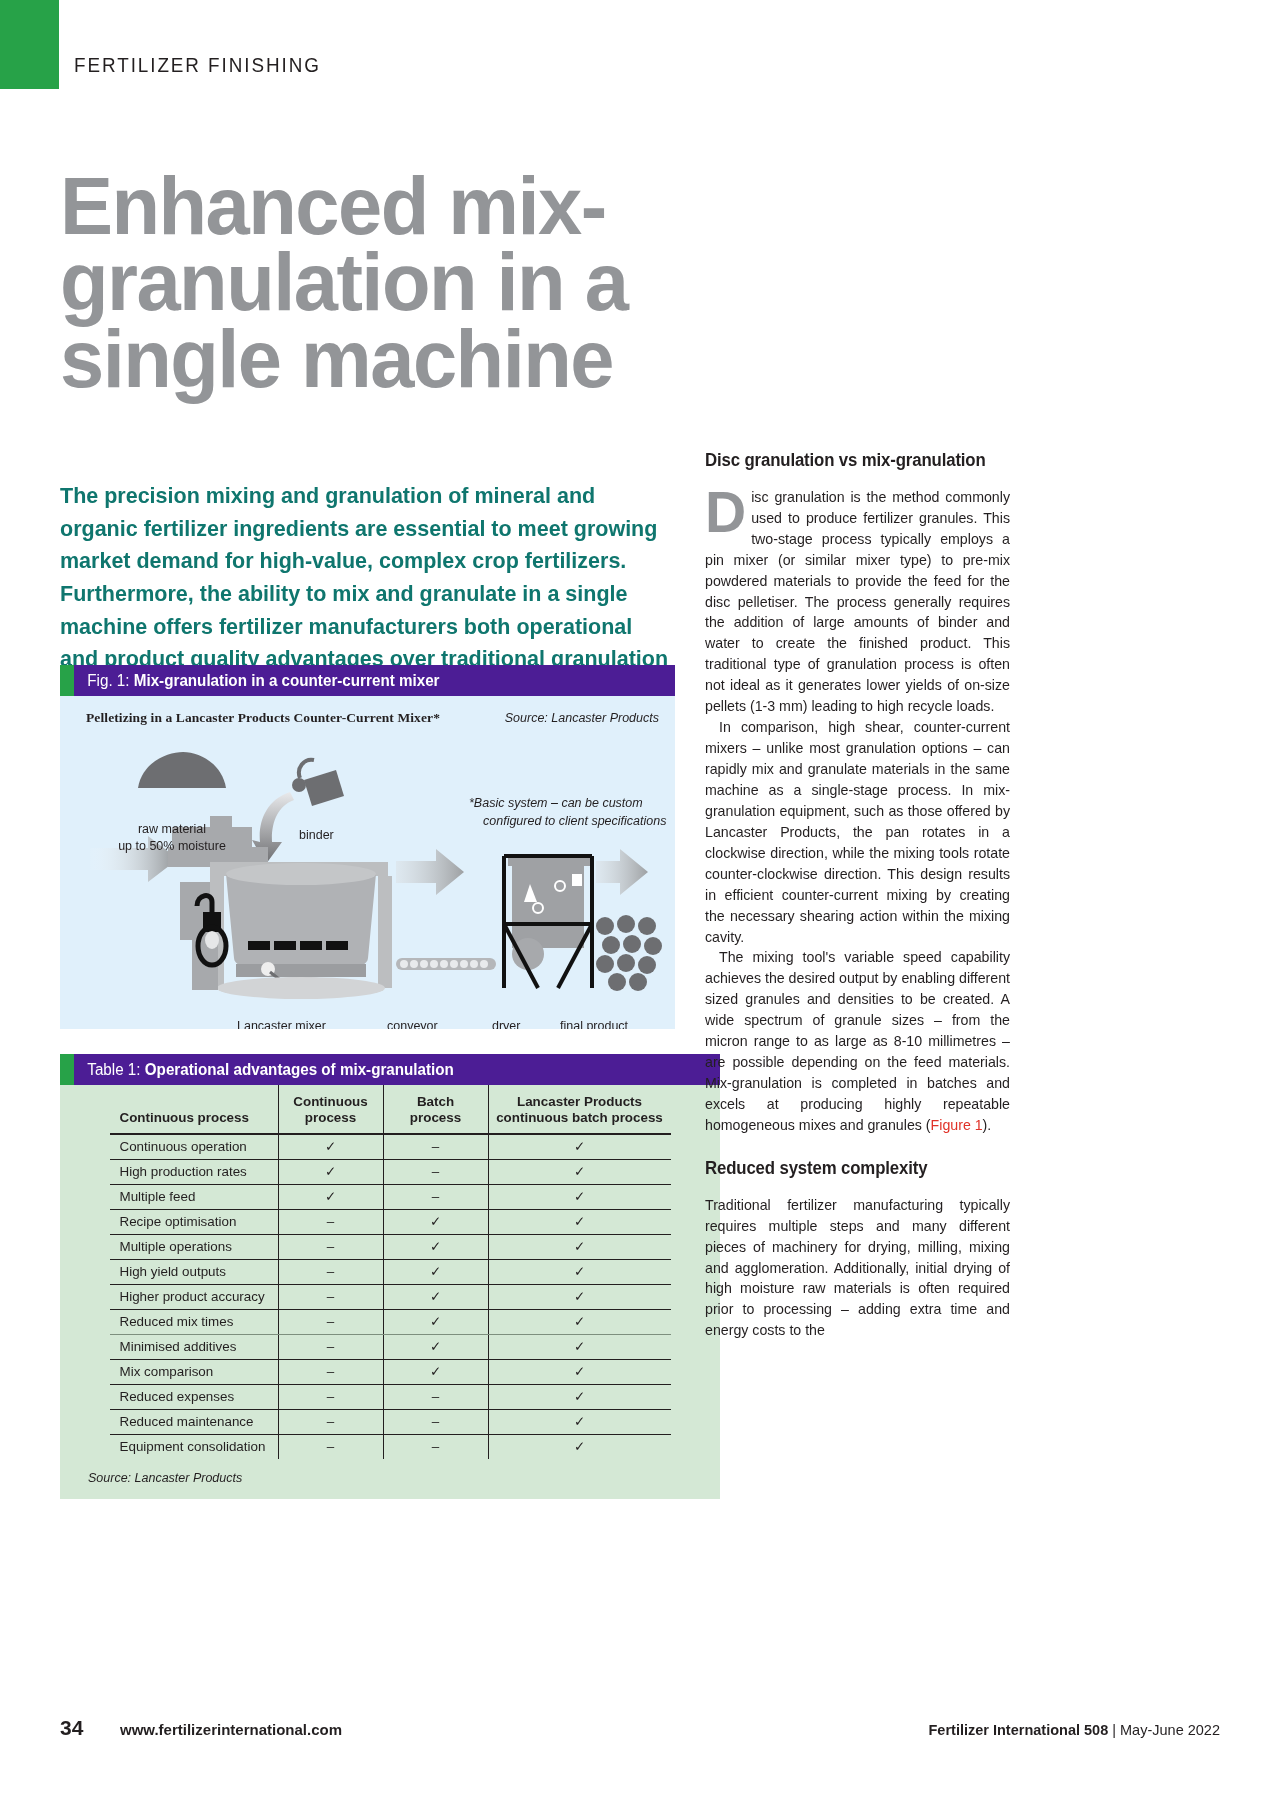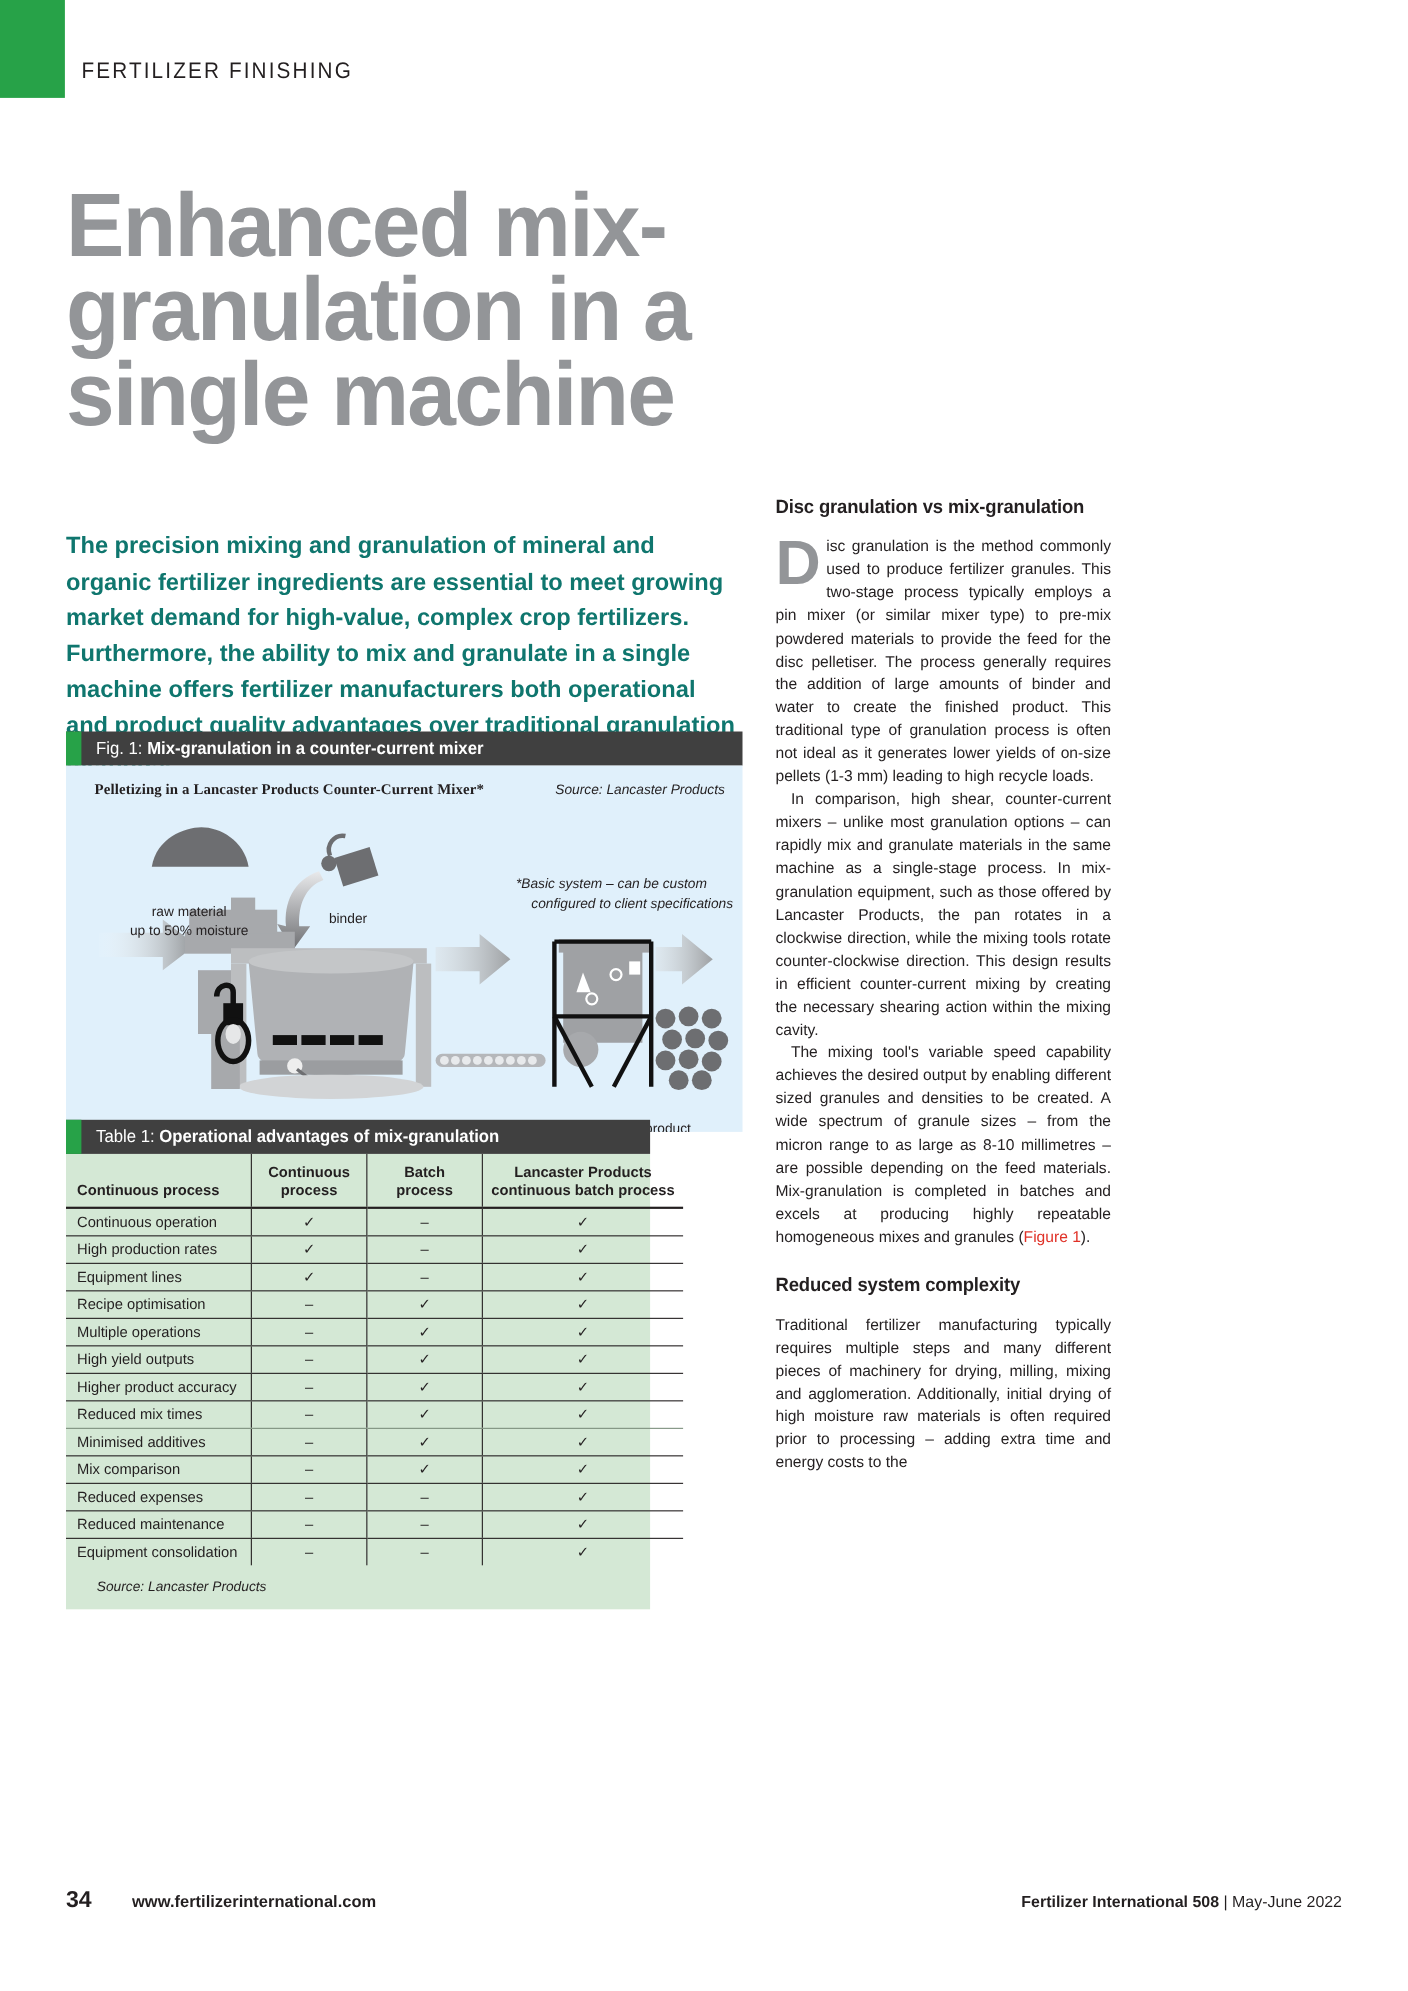--- a/index.html
+++ b/index.html
@@ -42,21 +42,21 @@
   .standfirst{
     position:absolute;left:60px;top:440px;width:612px;
     font-size:21.5px;line-height:1.52;color:#0f766e;
     font-weight:700;
     margin-top:40px;
   }
 
   
   .figbox{position:absolute;left:60px;top:665px;width:615px;}
   .cap-bar{
-    height:31px;background:#404040;display:flex;align-items:center;
+    height:31px;background:#4c1d95;display:flex;align-items:center;
     position:relative;
   }
   .cap-accent{
     width:14px;height:31px;background:#27a248;flex:0 0 14px;
   }
   .cap-text{
     color:#fff;font-size:16px;padding-left:14px;white-space:nowrap;
     transform:scaleX(0.95);transform-origin:left center;
   }
   .cap-text .num{font-weight:400;}
@@ -80,21 +80,21 @@
   .lbl-raw{left:42px;top:105px;width:140px;text-align:center;}
   .lbl-binder{left:239px;top:131px;}
   .lbl-mixer{left:177px;top:322px;}
   .lbl-conv{left:327px;top:322px;}
   .lbl-dry{left:432px;top:322px;}
   .lbl-final{left:500px;top:322px;}
 
   svg.diagram{position:absolute;left:0;top:0;width:615px;height:333px;}
 
   
-  .tblbox{position:absolute;left:60px;top:1018px;width:531px;}
+  .tblbox{position:absolute;left:60px;top:1054px;width:660px;}
   .tbl-body{background:#d4e8d5;padding:0 0 14px 0;}
   table.adv{
     border-collapse:collapse;width:561px;margin:0 auto;
     font-size:13.4px;color:#231f20;
   }
   table.adv th{
     font-weight:bold;padding:9px 4px 7px 4px;vertical-align:bottom;
     border-bottom:2.2px solid #231f20;line-height:1.18;
   }
   table.adv th.c1{text-align:left;padding-left:10px;}
@@ -315,21 +315,21 @@
             <td class="cc">–</td>
             <td class="cc">✓</td>
           </tr>
           <tr>
             <td class="c1">High production rates</td>
             <td class="cc">✓</td>
             <td class="cc">–</td>
             <td class="cc">✓</td>
           </tr>
           <tr>
-            <td class="c1">Equipment lines</td>
+            <td class="c1">Multiple feed</td>
             <td class="cc">✓</td>
             <td class="cc">–</td>
             <td class="cc">✓</td>
           </tr>
           <tr>
             <td class="c1">Recipe optimisation</td>
             <td class="cc">–</td>
             <td class="cc">✓</td>
             <td class="cc">✓</td>
           </tr>

